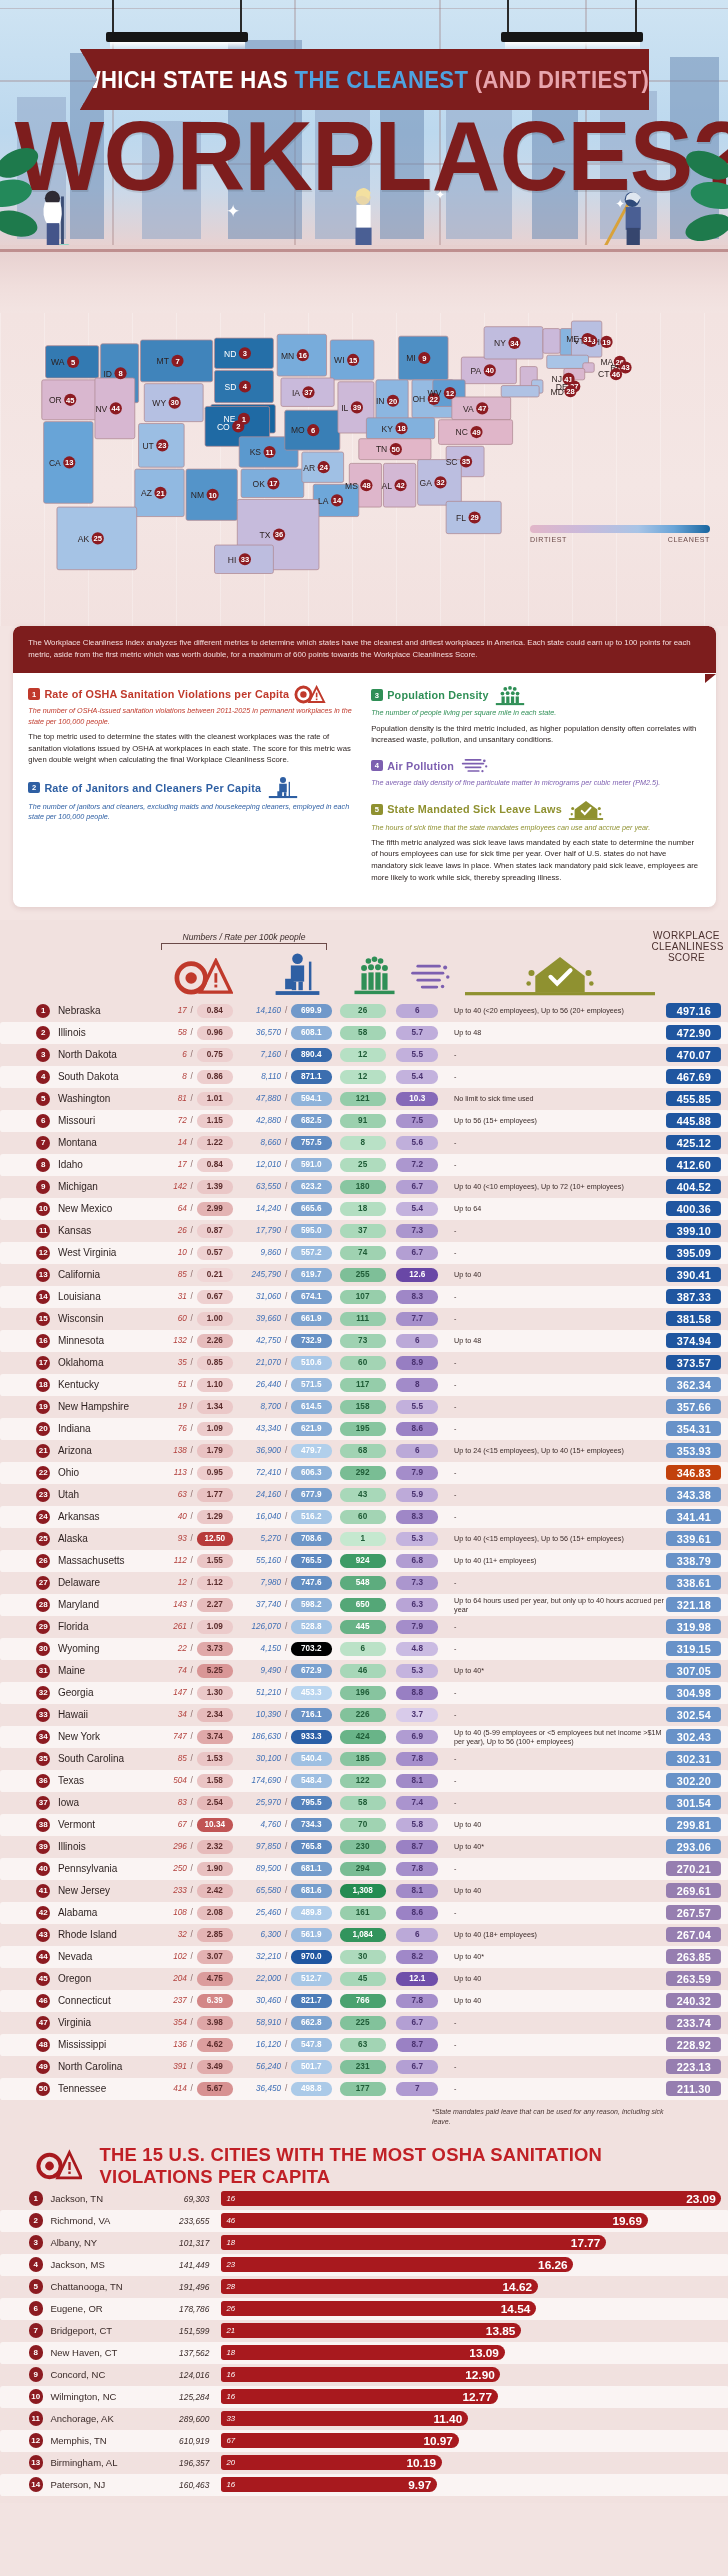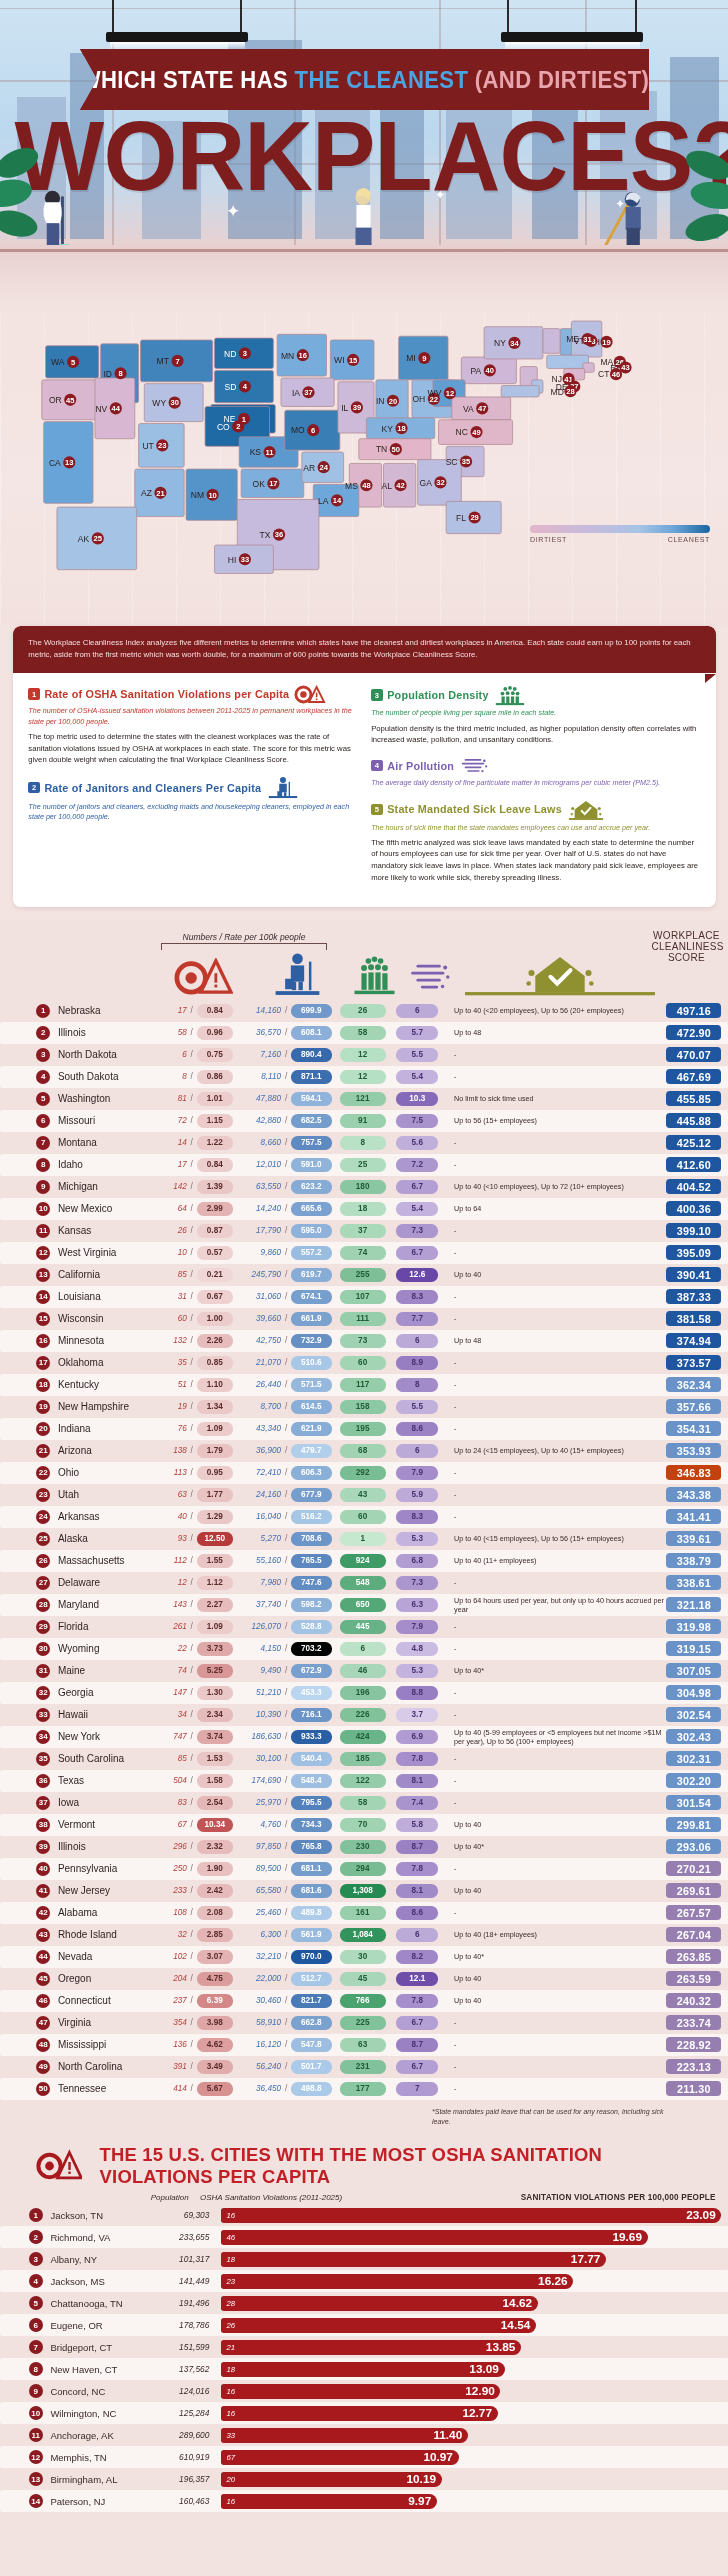--- a/index.html
+++ b/index.html
@@ -1812,26 +1812,20 @@
     <div class="city-head">
       <svg width="55" height="38" viewBox="0 0 58 40">
         <circle cx="17" cy="20" r="14" fill="none" stroke="#a8191e" stroke-width="5"></circle>
         <circle cx="17" cy="20" r="5.5" fill="#a8191e"></circle>
         <path d="M42 3 L57 35 L27 35 Z" fill="none" stroke="#a8191e" stroke-width="3.4"></path>
         <rect x="40.6" y="15" width="3" height="10" fill="#a8191e"></rect>
         <rect x="40.6" y="27" width="3" height="3" fill="#a8191e"></rect>
       </svg>
       <h2>THE 15 U.S. CITIES WITH THE MOST OSHA SANITATION VIOLATIONS PER CAPITA</h2>
     </div>
-    <div class="chdr">
-      <span class="h1x"></span>
-      <span class="h2x">Population</span>
-      <span class="h3x">OSHA Sanitation Violations (2011-2025)</span>
-      <span class="h4x" style="position:absolute;right:13.3px;">SANITATION VIOLATIONS PER 100,000 PEOPLE</span>
-    </div>
     <div id="crows">
         <div class="crow">
           <span class="rk" style="margin-left:21px">1</span>
           <span class="cname">Jackson, TN</span>
           <span class="cpop">69,303</span>
           <span class="cbarwrap">
             <span class="cbar" style="width:100%">
               <span class="v">16</span>
               <span class="n">23.09</span>
             </span>

